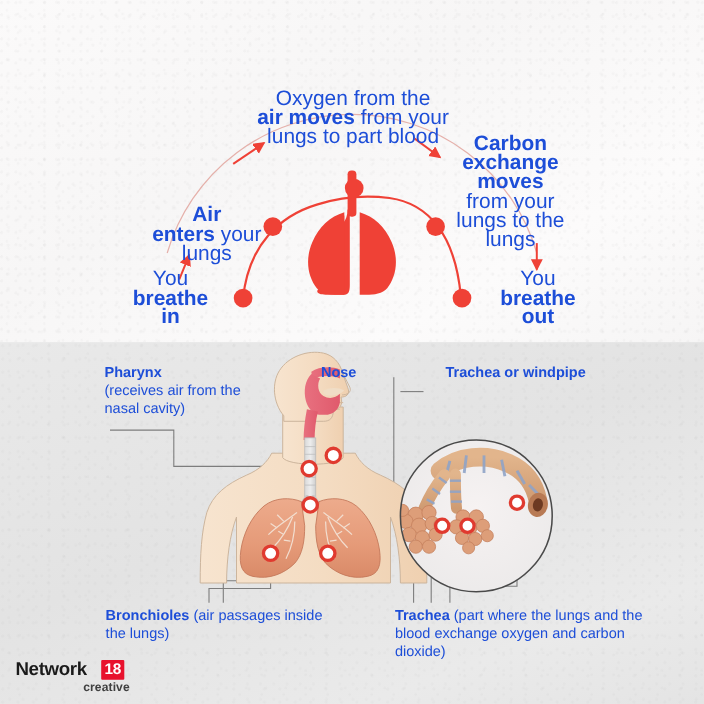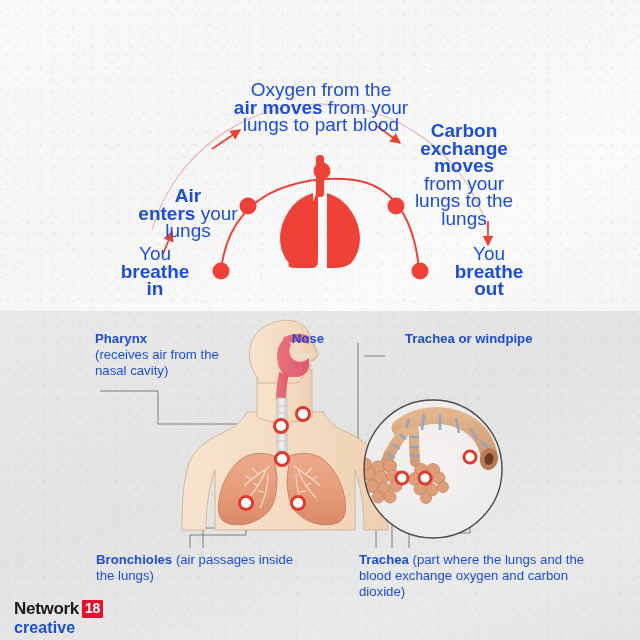--- a/index.html
+++ b/index.html
@@ -71,26 +71,26 @@
   #anno-alveoli{left:359px;top:552px;width:250px;}
 
   
   .logo{position:absolute;left:14px;top:600px;width:120px;height:34px;}
   .logo-row1{display:flex;align-items:flex-end;}
   .logo-net{
     font-family:"Liberation Sans", sans-serif;font-weight:700;font-size:17px;
     color:#1a1a1a;letter-spacing:-.3px;line-height:18px;
   }
   .logo-18{
-    margin-left:3px;background:#e8112d;color:#ffffff;font-weight:700;font-size:14px;
+    margin-left:13px;background:#e8112d;color:#ffffff;font-weight:700;font-size:14px;
     padding:1px 3px 2px 3px;line-height:15px;border-radius:1px;letter-spacing:-.2px;
   }
   .logo-creative{
-    font-family:"Liberation Sans", sans-serif;font-weight:700;font-size:16px;
-    color:#1d4ed8;text-align:left;width:104px;margin-top:1px;letter-spacing:.1px;
+    font-family:"Liberation Sans", sans-serif;font-weight:700;font-size:11px;
+    color:#404040;text-align:right;width:104px;margin-top:1px;letter-spacing:.1px;
   }
 </style>
 </head>
 <body>
 
 <div id="infographic">
 
   <div class="panel-top"></div>
   <div class="panel-bottom"></div>
 

